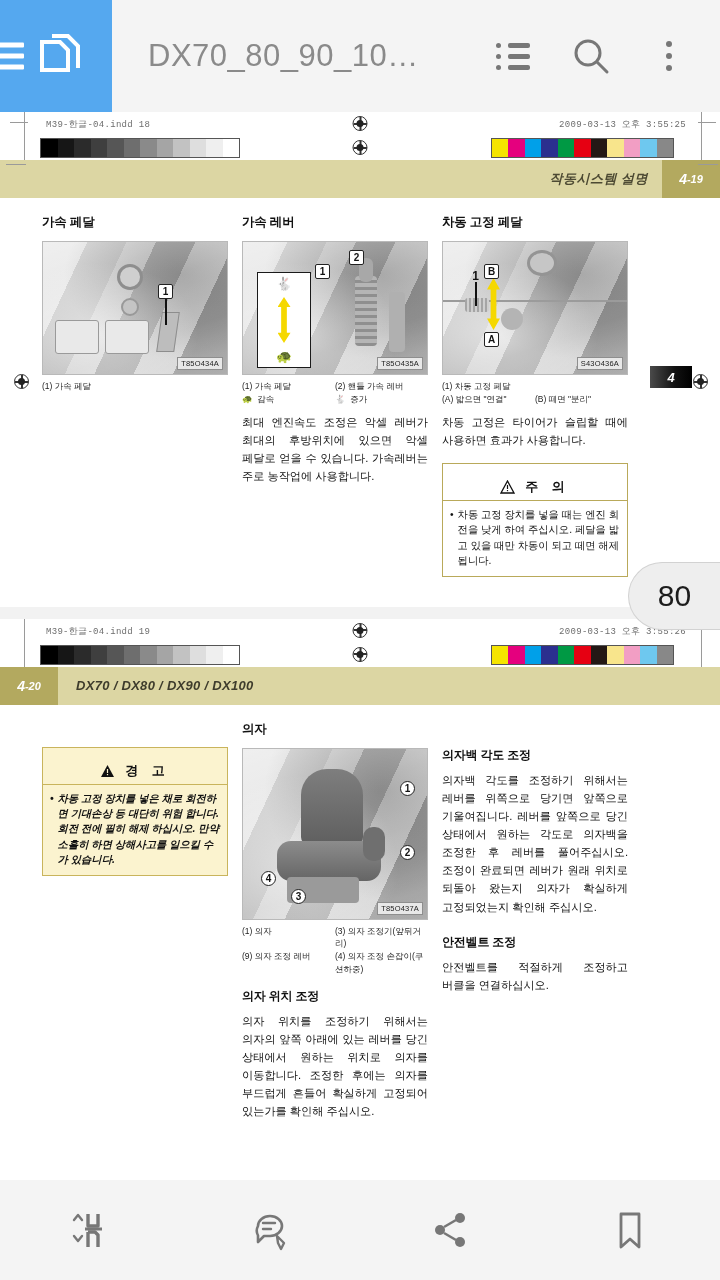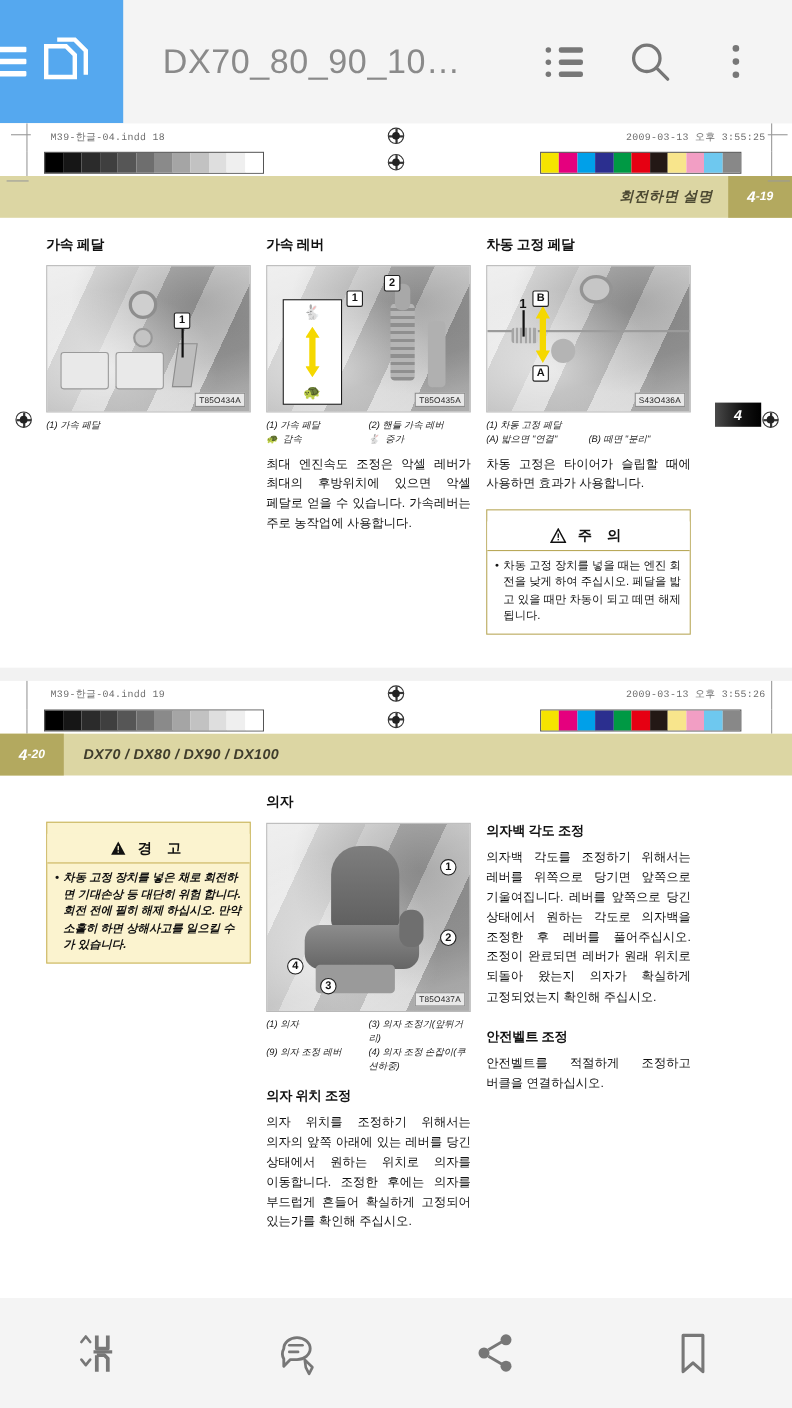--- a/index.html
+++ b/index.html
@@ -48,21 +48,21 @@
     position: relative; width: 720px; background: #ffffff;
   }
   .page-gap { height: 12px; background: #f2f2f2; }
 
   
   .slug {
     position: relative; height: 26px; font-size: 9px; color: #6d6d6d;
     font-family: "Liberation Mono", "DejaVu Sans Mono", monospace;
   }
   .slug .left { position: absolute; left: 46px; top: 6px; letter-spacing: .3px; }
-  .slug .right { position: absolute; right: 24px; top: 6px; letter-spacing: .3px; }
+  .slug .right { position: absolute; right: 34px; top: 6px; letter-spacing: .3px; }
   .reg-mark {
     position: absolute; left: 50%; transform: translateX(-50%); top: 4px;
     width: 15px; height: 15px; border-radius: 50%;
     border: 1.5px solid #333; background:
       linear-gradient(#333,#333) center/2px 15px no-repeat,
       linear-gradient(#333,#333) center/15px 2px no-repeat;
   }
   .reg-mark::after{ content:""; position:absolute; left:50%; top:50%; width:7px;height:7px;
     margin:-3.5px 0 0 -3.5px; background:#222; border-radius:50%; }
 
@@ -134,21 +134,21 @@
     clip-path: polygon(50% 0%, 100% 22%, 72% 22%, 72% 78%, 100% 78%, 50% 100%, 0% 78%, 28% 78%, 28% 22%, 0% 22%);
     border: 0;
   }
   .speech {
     position: absolute; background: #fff; border: 1.6px solid #1a1a1a;
     display: flex; flex-direction: column; align-items: center; justify-content: space-around;
   }
   .animal { font-size: 13px; line-height: 1; color: #111; }
 
   .cap {
-    font-size: 8.5px; color: #222; font-style: italic; margin-top: 5px; line-height: 1.5;
+    font-size: 8.5px; color: #222; margin-top: 5px; line-height: 1.5;
     display: flex; flex-wrap: wrap;
   }
   .cap .c { width: 50%; }
   .cap .c.full { width: 100%; }
   p.body {
     font-size: 11.2px; color: #111; line-height: 1.62; text-align: justify; margin-top: 10px;
     word-break: keep-all;
   }
   p.body.tight { margin-top: 7px; }
 
@@ -280,21 +280,21 @@
             <span style="background: rgb(242, 158, 196);"></span>
             <span style="background: rgb(110, 200, 239);"></span>
             <span style="background: rgb(136, 136, 136);"></span>
           </span>
         <span class="reg-mark" style="top:2px;"></span>
         <div class="crop-v" style="left:24px; top:0; height:22px;"></div>
         <div class="crop-v" style="right:18px; top:0; height:22px;"></div>
       </div>
 
       <div class="band right-align">
-        <span class="band-title">회전하면 설명</span>
+        <span class="band-title">작동시스템 설명</span>
         <span class="band-folio" style="margin-left:14px;">
           <span>4</span>
             <span class="sub">-19</span>
         </span>
         <div class="crop-h" style="left:6px; top:4px; width:20px;"></div>
         <div class="crop-h" style="right:2px; top:4px; width:20px;"></div>
       </div>
 
       <div class="cols">
 
@@ -495,20 +495,21 @@
           <p class="body tight">의자백 각도를 조정하기 위해서는 레버를 위쪽으로 당기면 앞쪽으로 기울여집니다. 레버를 앞쪽으로 당긴 상태에서 원하는 각도로 의자백을 조정한 후 레버를 풀어주십시오. 조정이 완료되면 레버가 원래 위치로 되돌아 왔는지 의자가 확실하게 고정되었는지 확인해 주십시오.</p>
           <h4 class="sub" style="margin-top:18px;">안전벨트 조정</h4>
           <p class="body tight">안전벨트를 적절하게 조정하고 버클을 연결하십시오.</p>
         </div>
       </div>
 
       <div style="height:180px;"></div>
 
     </div>
 
+    <div class="page-pill">80</div>
   </div>
 
   <div class="bottombar">
     <div class="bb-btn">
       <span>
         <svg width="48" height="48" viewBox="0 0 48 48">
           <path d="M8 14 l4-5 4 5" fill="none" stroke="#777" stroke-width="2.4" stroke-linecap="round" stroke-linejoin="round"></path>
           <path d="M8 30 l4 5 4-5" fill="none" stroke="#777" stroke-width="2.4" stroke-linecap="round" stroke-linejoin="round"></path>
           <path d="M22 8 v12 h10 V8" fill="none" stroke="#777" stroke-width="3.4" stroke-linejoin="round"></path>
           <path d="M22 26 h7 l3 3 v12 M22 26 v15" fill="none" stroke="#777" stroke-width="3.4" stroke-linejoin="round"></path>

